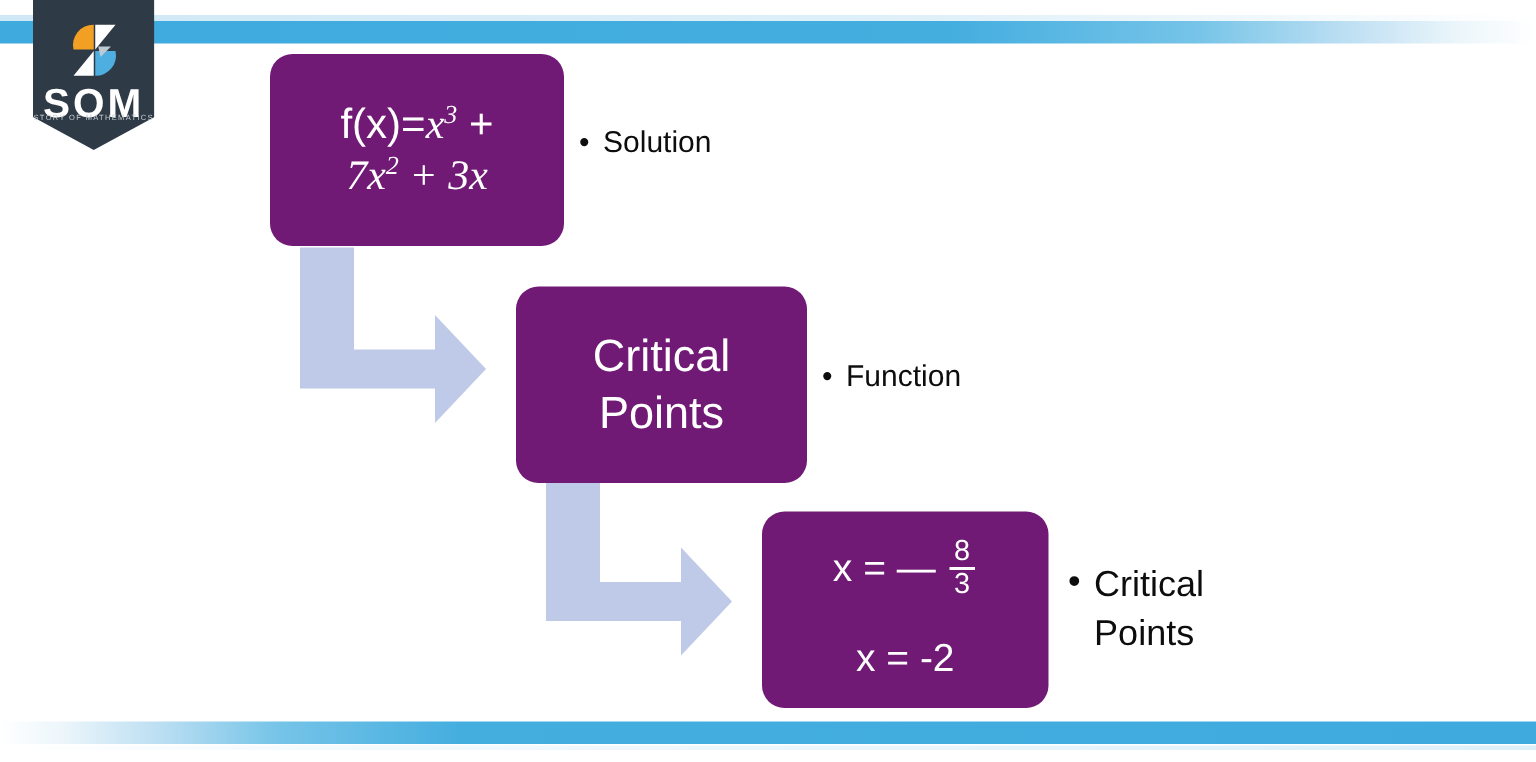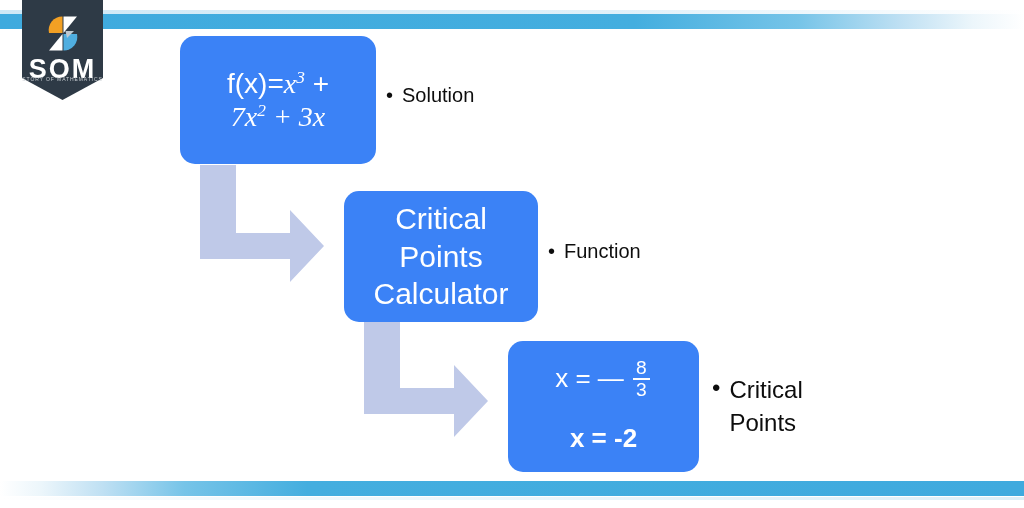--- a/index.html
+++ b/index.html
@@ -94,21 +94,21 @@
     text-align: center;
     color: #C9CED3;
     font-size: 5px;
     letter-spacing: 0.9px;
     font-family: "Liberation Sans", sans-serif;
   }
 
   
   .pbox {
     position: absolute;
-    background: #3b82f6;
+    background: #701a75;
     border-radius: 15px;
     color: #ffffff;
     display: flex;
     align-items: center;
     justify-content: center;
     text-align: center;
     box-sizing: border-box;
   }
   #box-function {
     left: 180px;
@@ -149,21 +149,21 @@
     font-size: 0.74em;
     line-height: 1.05;
     margin: 0 2px;
     position: relative;
     top: -1px;
   }
   .frac .num { padding: 0 3px; }
   .frac .den { padding: 0 3px; border-top: 2px solid #ffffff; }
 
   .result-line { margin: 6px 0; }
-  .result-line2 { margin-top: 22px; font-weight: bold; }
+  .result-line2 { margin-top: 22px; }
 
   
   .arrow {
     position: absolute;
     width: 132px;
     height: 119px;
   }
 
   
   .bullet {
@@ -238,21 +238,20 @@
     <div>
       <span>f(x)=</span><span class="mathi">x</span><span class="mexp">3</span><span> + </span><br>
       <span class="mathi">7</span><span class="mathi">x</span><span class="mexp">2</span><span class="mathi"> + 3</span><span class="mathi">x</span>
     </div>
   </div>
 
   <div class="pbox" id="box-calculator">
     <div>
       <div>Critical</div>
       <div>Points</div>
-      <div>Calculator</div>
     </div>
   </div>
 
   <div class="pbox" id="box-result">
     <div>
       <div class="result-line">
         <span>x = — </span><span class="frac">
             <span class="num">8</span>
             <span class="den">3</span>
           </span>

